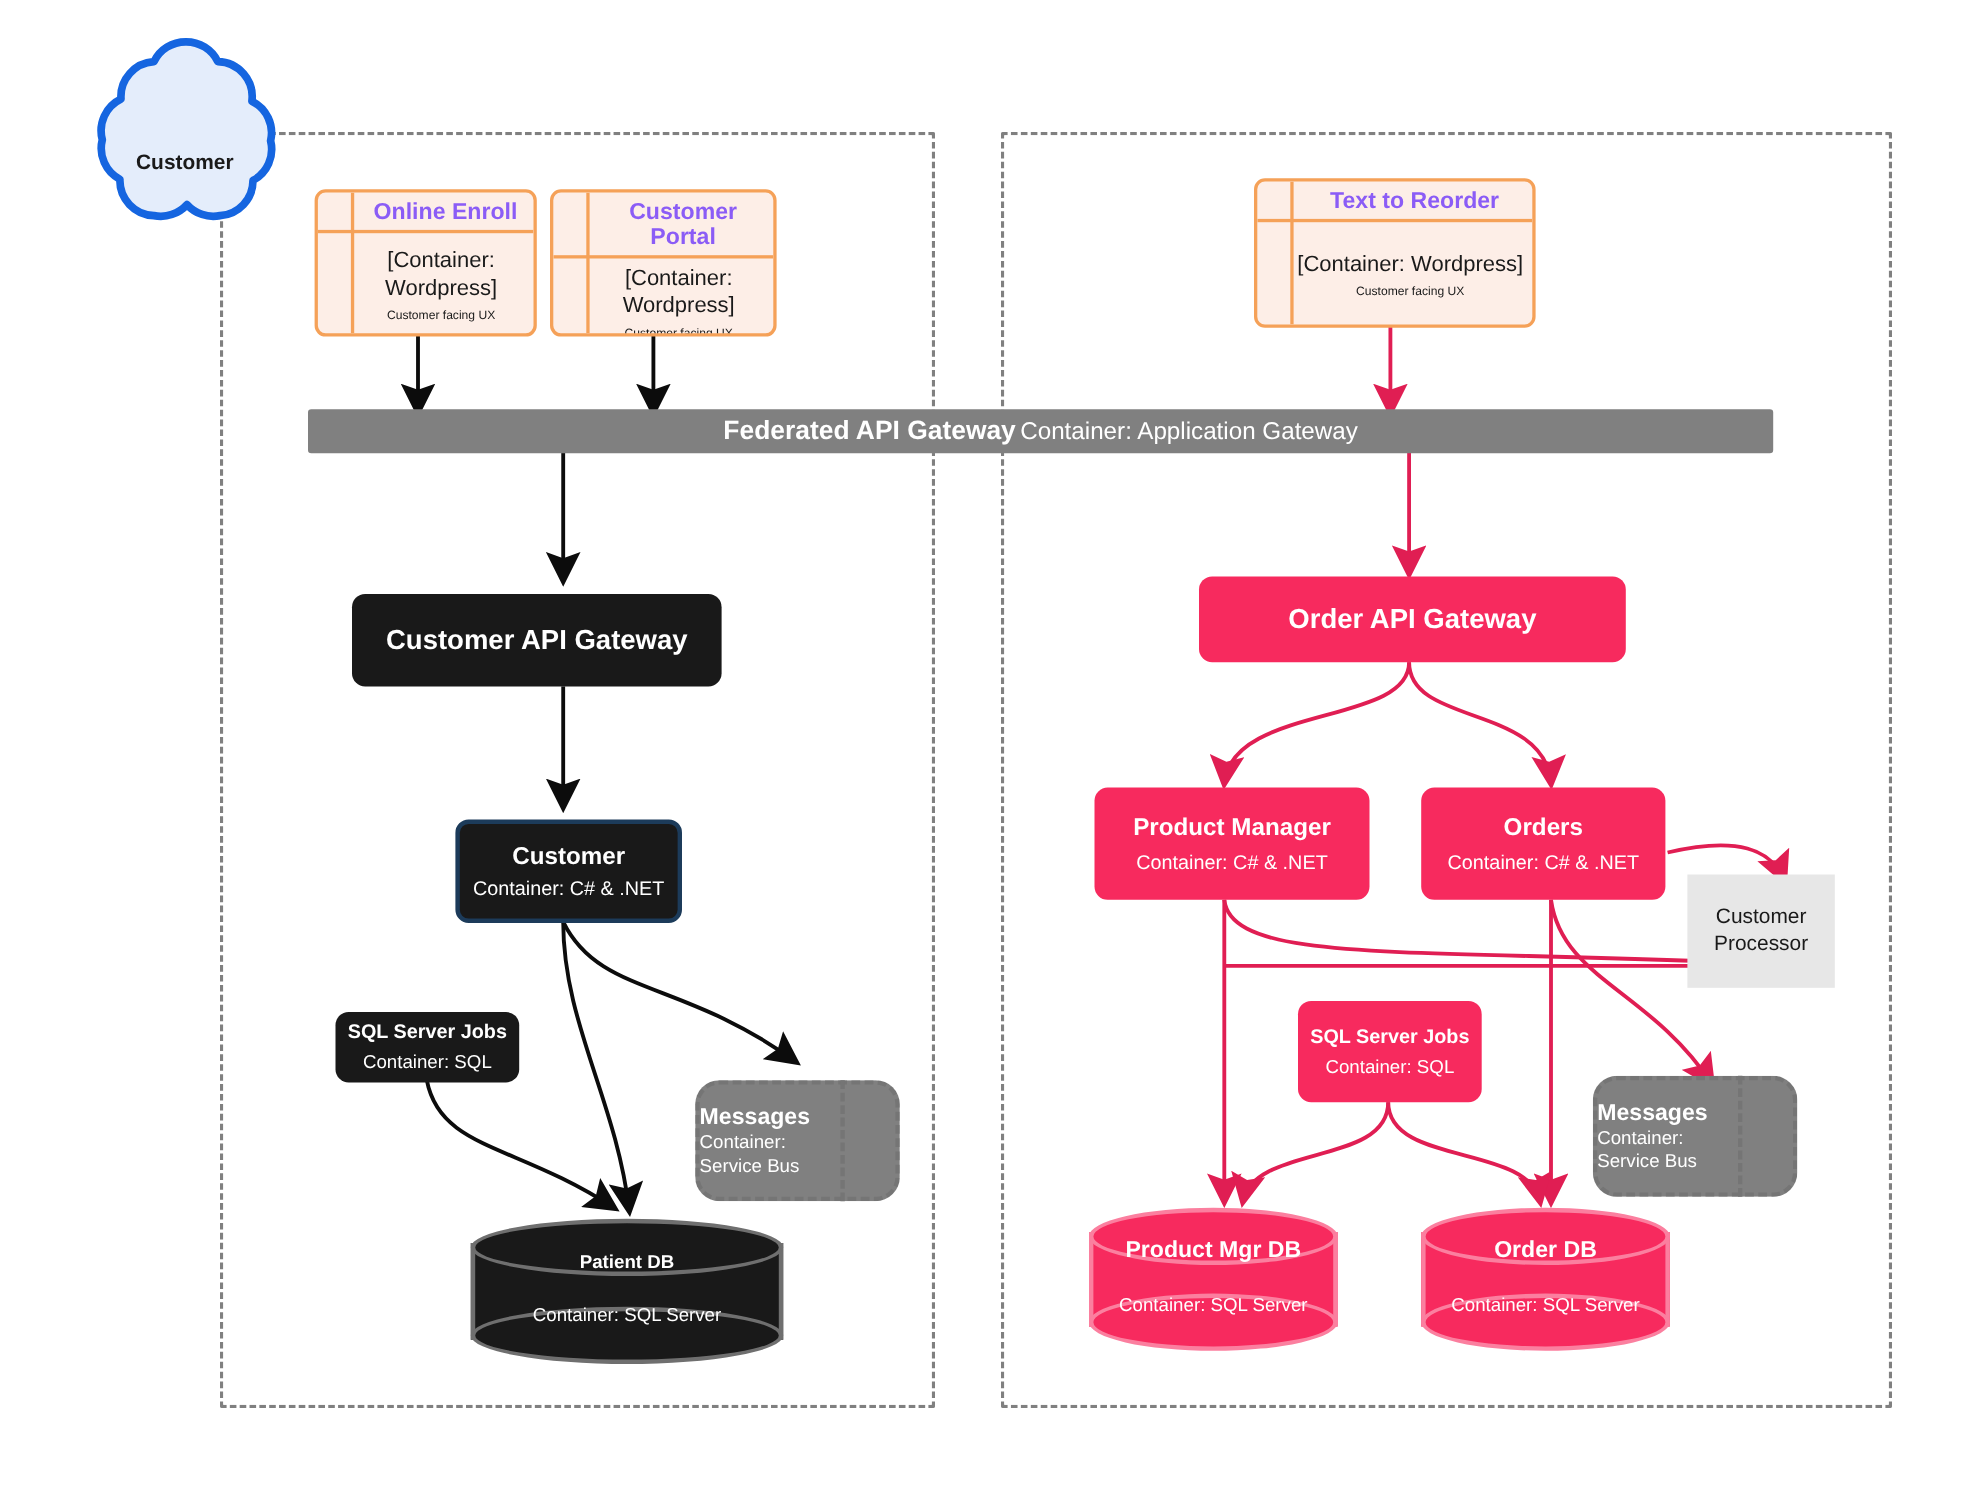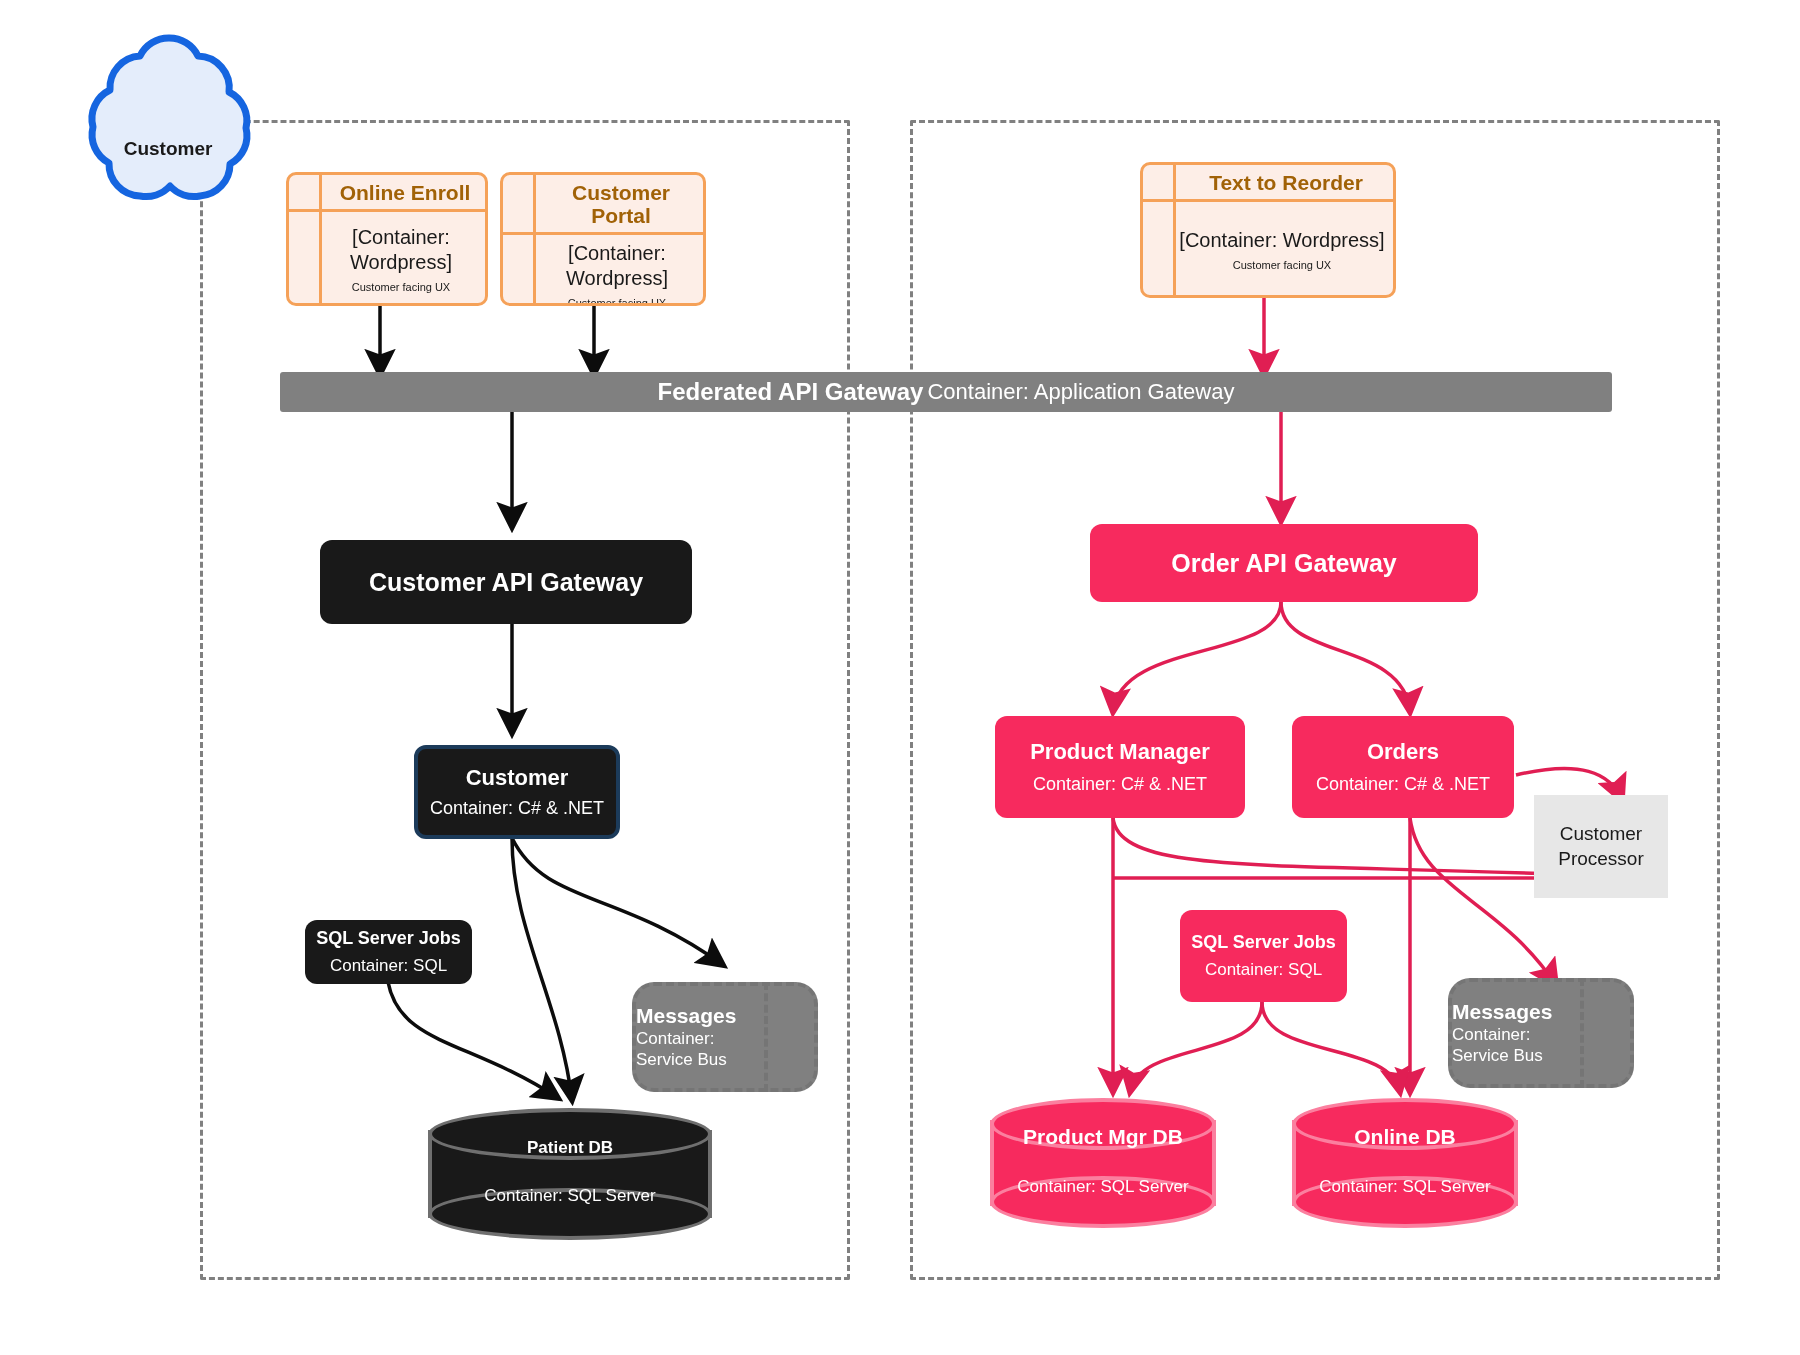--- a/index.html
+++ b/index.html
@@ -59,21 +59,21 @@
     position: absolute;
     left: 30px; top: 0; bottom: 0;
     width: 3px;
     background: #f5a158;
   }
   .wp-title {
     position: relative;
     text-align: center;
     font-weight: bold;
     font-size: 21px;
-    color: #a16207;
+    color: #8b5cf6;
     padding: 6px 6px 5px 42px;
     border-bottom: 3px solid #f5a158;
     line-height: 1.1;
   }
   .wp-body {
     position: relative;
     flex: 1;
     padding: 6px 6px 4px 34px;
     text-align: center;
     display: flex;
@@ -295,21 +295,21 @@
       <div class="wp-tech">[Container: Wordpress]</div>
       <div class="wp-desc">Customer facing UX</div>
     </div>
   </div>
 
   <div class="bar" style="left:280px; top:372px; width:1332px; height:40px;">
     <span class="bar-title">Federated API Gateway</span>
     <span class="bar-sub">Container: Application Gateway</span>
   </div>
 
-  <div class="rrect dark" style="left:320px; top:540px; width:372px; height:84px;">
+  <div class="rrect dark" style="left:320px; top:540px; width:336px; height:84px;">
     <div class="t" style="font-size:25px;">Customer API Gateway</div>
   </div>
 
   <div class="rrect dark-outlined" style="left:414px; top:745px; width:206px; height:94px;">
     <div class="t" style="font-size:22px;">Customer</div>
     <div class="s" style="font-size:18px; margin-top:6px;">Container: C# &amp; .NET</div>
   </div>
 
   <div class="rrect dark" style="left:305px; top:920px; width:167px; height:64px;">
     <div class="t" style="font-size:18px;">SQL Server Jobs</div>
@@ -372,18 +372,18 @@
       <div class="t" style="font-size:21px;">Product Mgr DB</div>
       <div class="s">Container: SQL Server</div>
     </div>
   </div>
 
   <div class="cyl cyl-pink" style="left:1292px; top:1098px; width:226px; height:130px;">
     <div class="body"></div>
     <div class="bottom"></div>
     <div class="top"></div>
     <div class="labels">
-      <div class="t" style="font-size:21px;">Online DB</div>
+      <div class="t" style="font-size:21px;">Order DB</div>
       <div class="s">Container: SQL Server</div>
     </div>
   </div>
 
 </div>
 
 </body></html>

